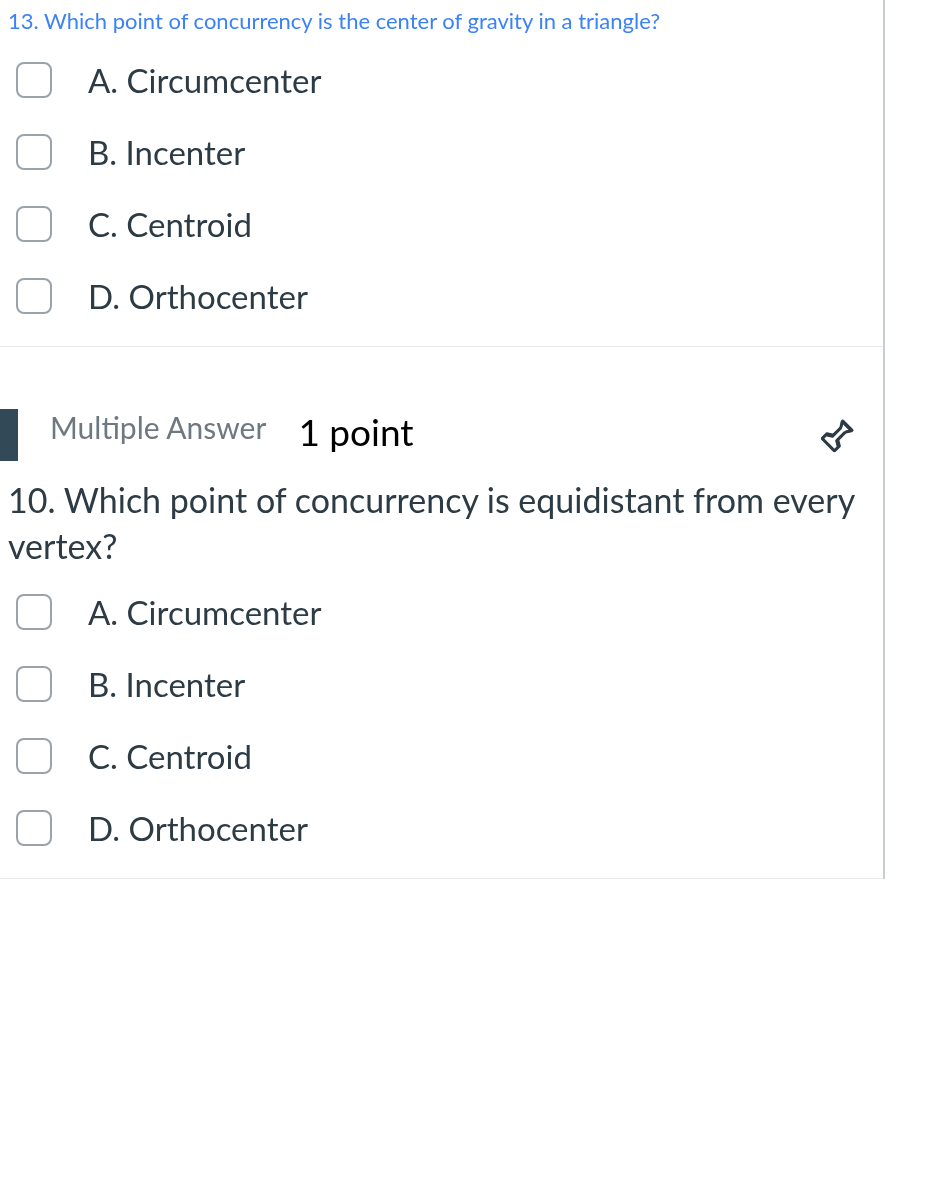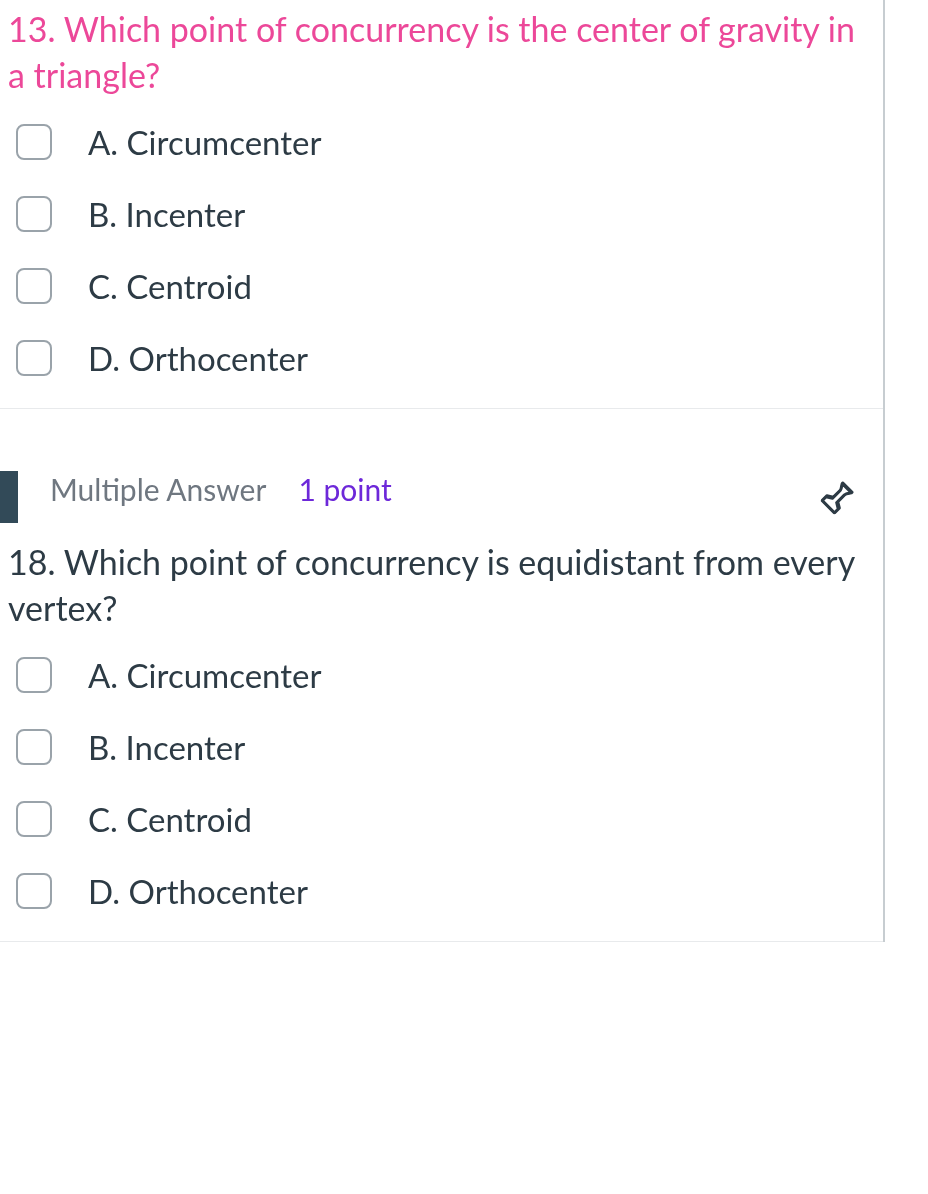--- a/index.html
+++ b/index.html
@@ -13,23 +13,23 @@
   .container {
     width: 885px;
     border-right: 2px solid #c7cdd1;
     background: #fff;
   }
   .question-block {
     padding: 0 8px 30px 8px;
     border-bottom: 1px solid #e8eaec;
   }
   .question-text {
-    font-size: 34px;
+    font-size: 22px;
     line-height: 1.35;
-    color: #ec4899;
+    color: #3b82f6;
     padding: 6px 0 18px 0;
   }
   .answers {
     display: flex;
     flex-direction: column;
     gap: 32px;
     padding-left: 8px;
     padding-top: 6px;
   }
   .answer-row {
@@ -64,22 +64,22 @@
   .color-bar {
     width: 18px;
     height: 52px;
     background: #324A58;
   }
   .q-type {
     font-size: 30px;
     color: #6f7780;
   }
   .q-points {
-    font-size: 30px;
-    color: #6d28d9;
+    font-size: 37px;
+    color: #000000;
   }
   .pin-icon {
     width: 38px;
     height: 38px;
     color: #2d3b45;
     margin-right: 18px;
   }
   .pin-icon svg { width: 100%; height: 100%; display: block; }
   .q14-block {
     padding: 0 8px 30px 8px;
@@ -127,21 +127,21 @@
     </div>
     <span class="pin-icon">
       <svg viewBox="0 0 24 24" fill="none" stroke="currentColor" stroke-width="1.6" stroke-linecap="round" stroke-linejoin="round">
         <path d="M15 3l6 6-4 1-5 5 1 4-3 3-8-8 3-3 4 1 5-5 1-4z" transform="rotate(0 12 12)"></path>
         <path d="M14.5 3.5 L20.5 9.5 L16 10.5 L11 15.5 L12 19.5 L9.5 22 L2 14.5 L4.5 12 L8.5 13 L13.5 8 L14.5 3.5 Z" fill="none"></path>
       </svg>
     </span>
   </div>
 
   <div class="q14-block">
-    <div class="q14-text">18.  Which point of concurrency is equidistant from every vertex?</div>
+    <div class="q14-text">10.  Which point of concurrency is equidistant from every vertex?</div>
     <div class="answers">
       <div class="answer-row">
         <div class="checkbox"></div>
         <div class="answer-label">A.  Circumcenter</div>
       </div>
       <div class="answer-row">
         <div class="checkbox"></div>
         <div class="answer-label">B.  Incenter</div>
       </div>
       <div class="answer-row">

